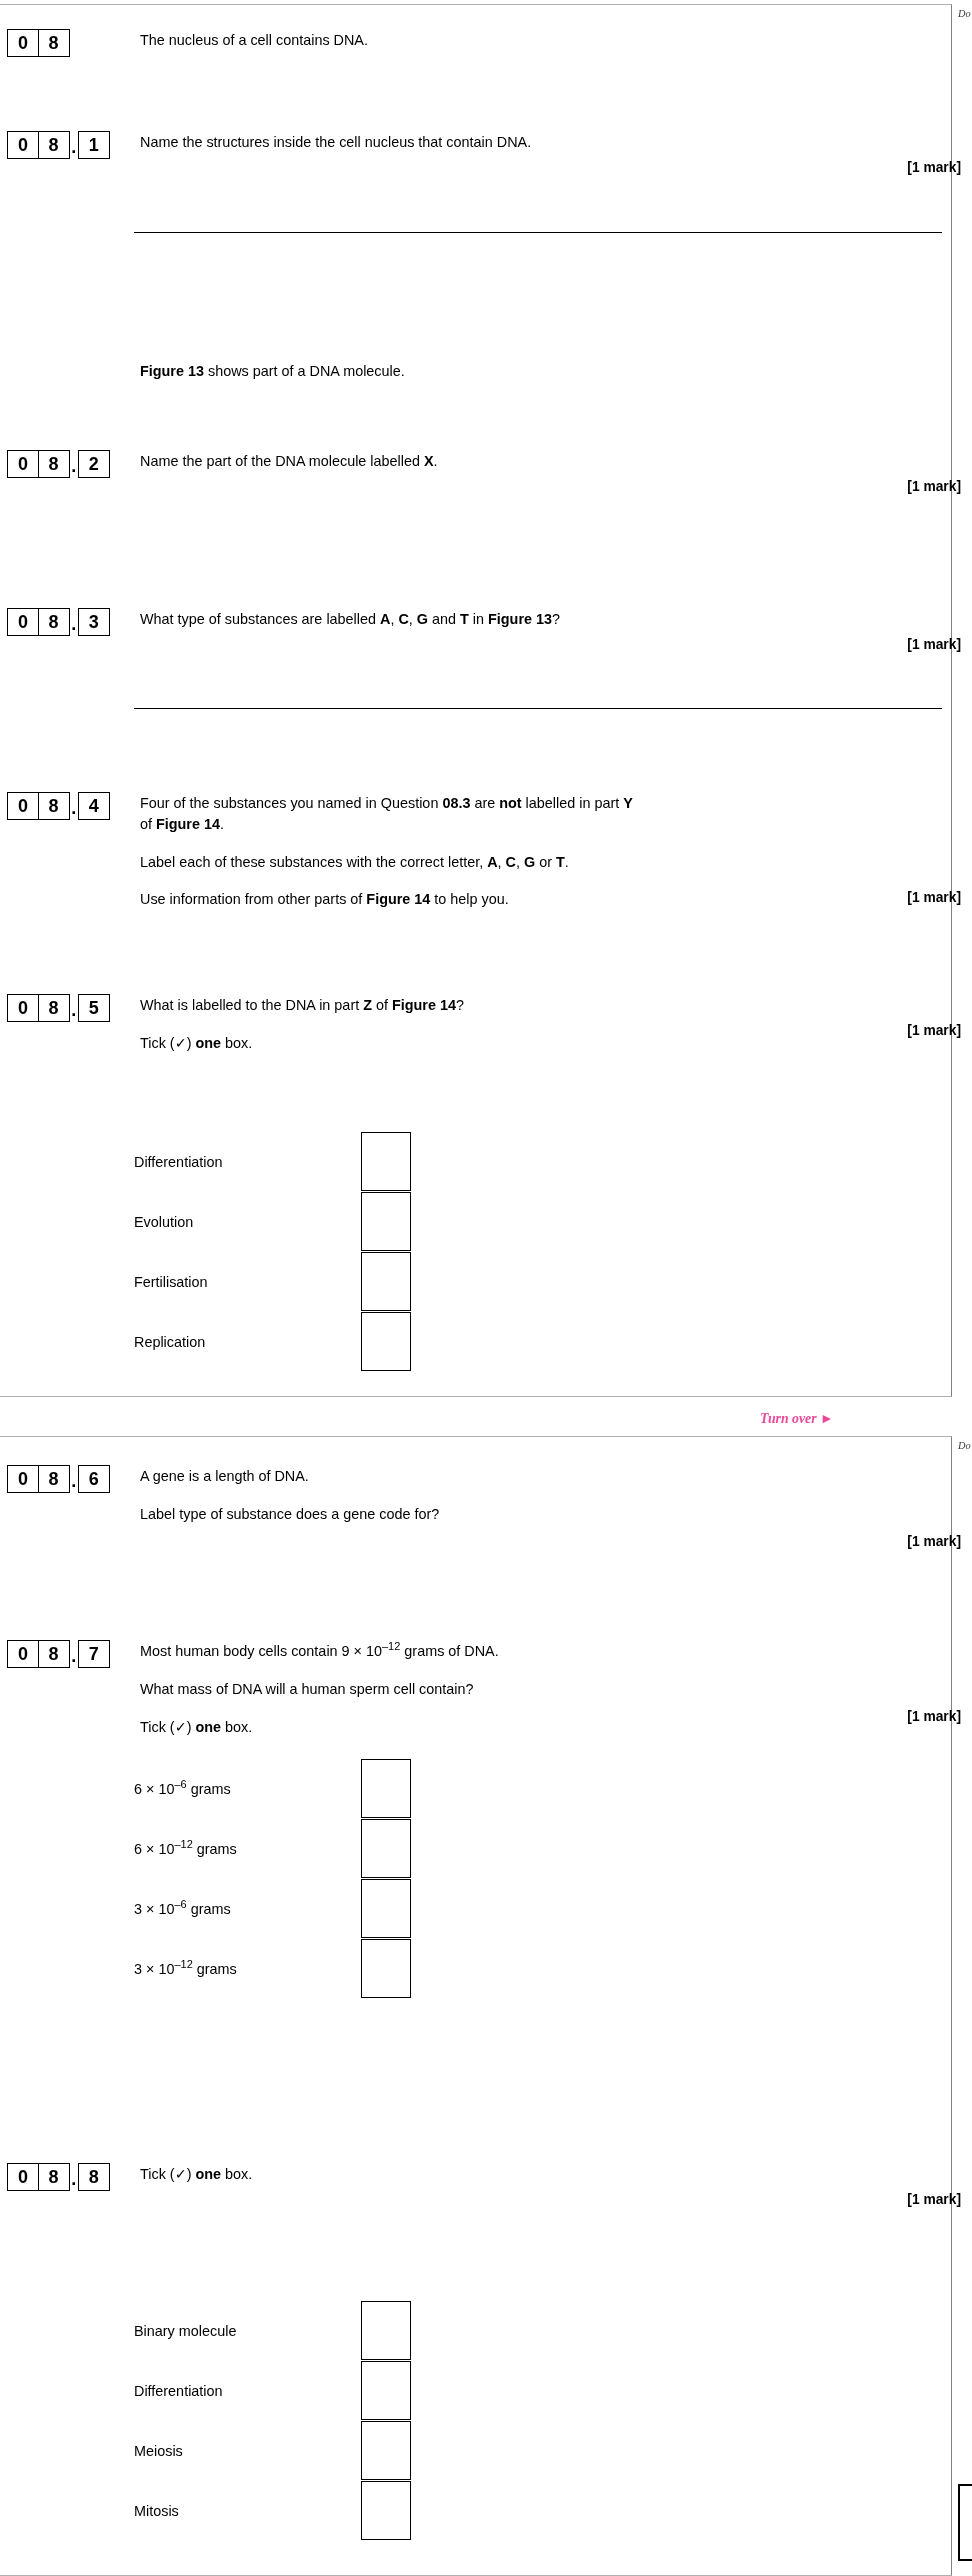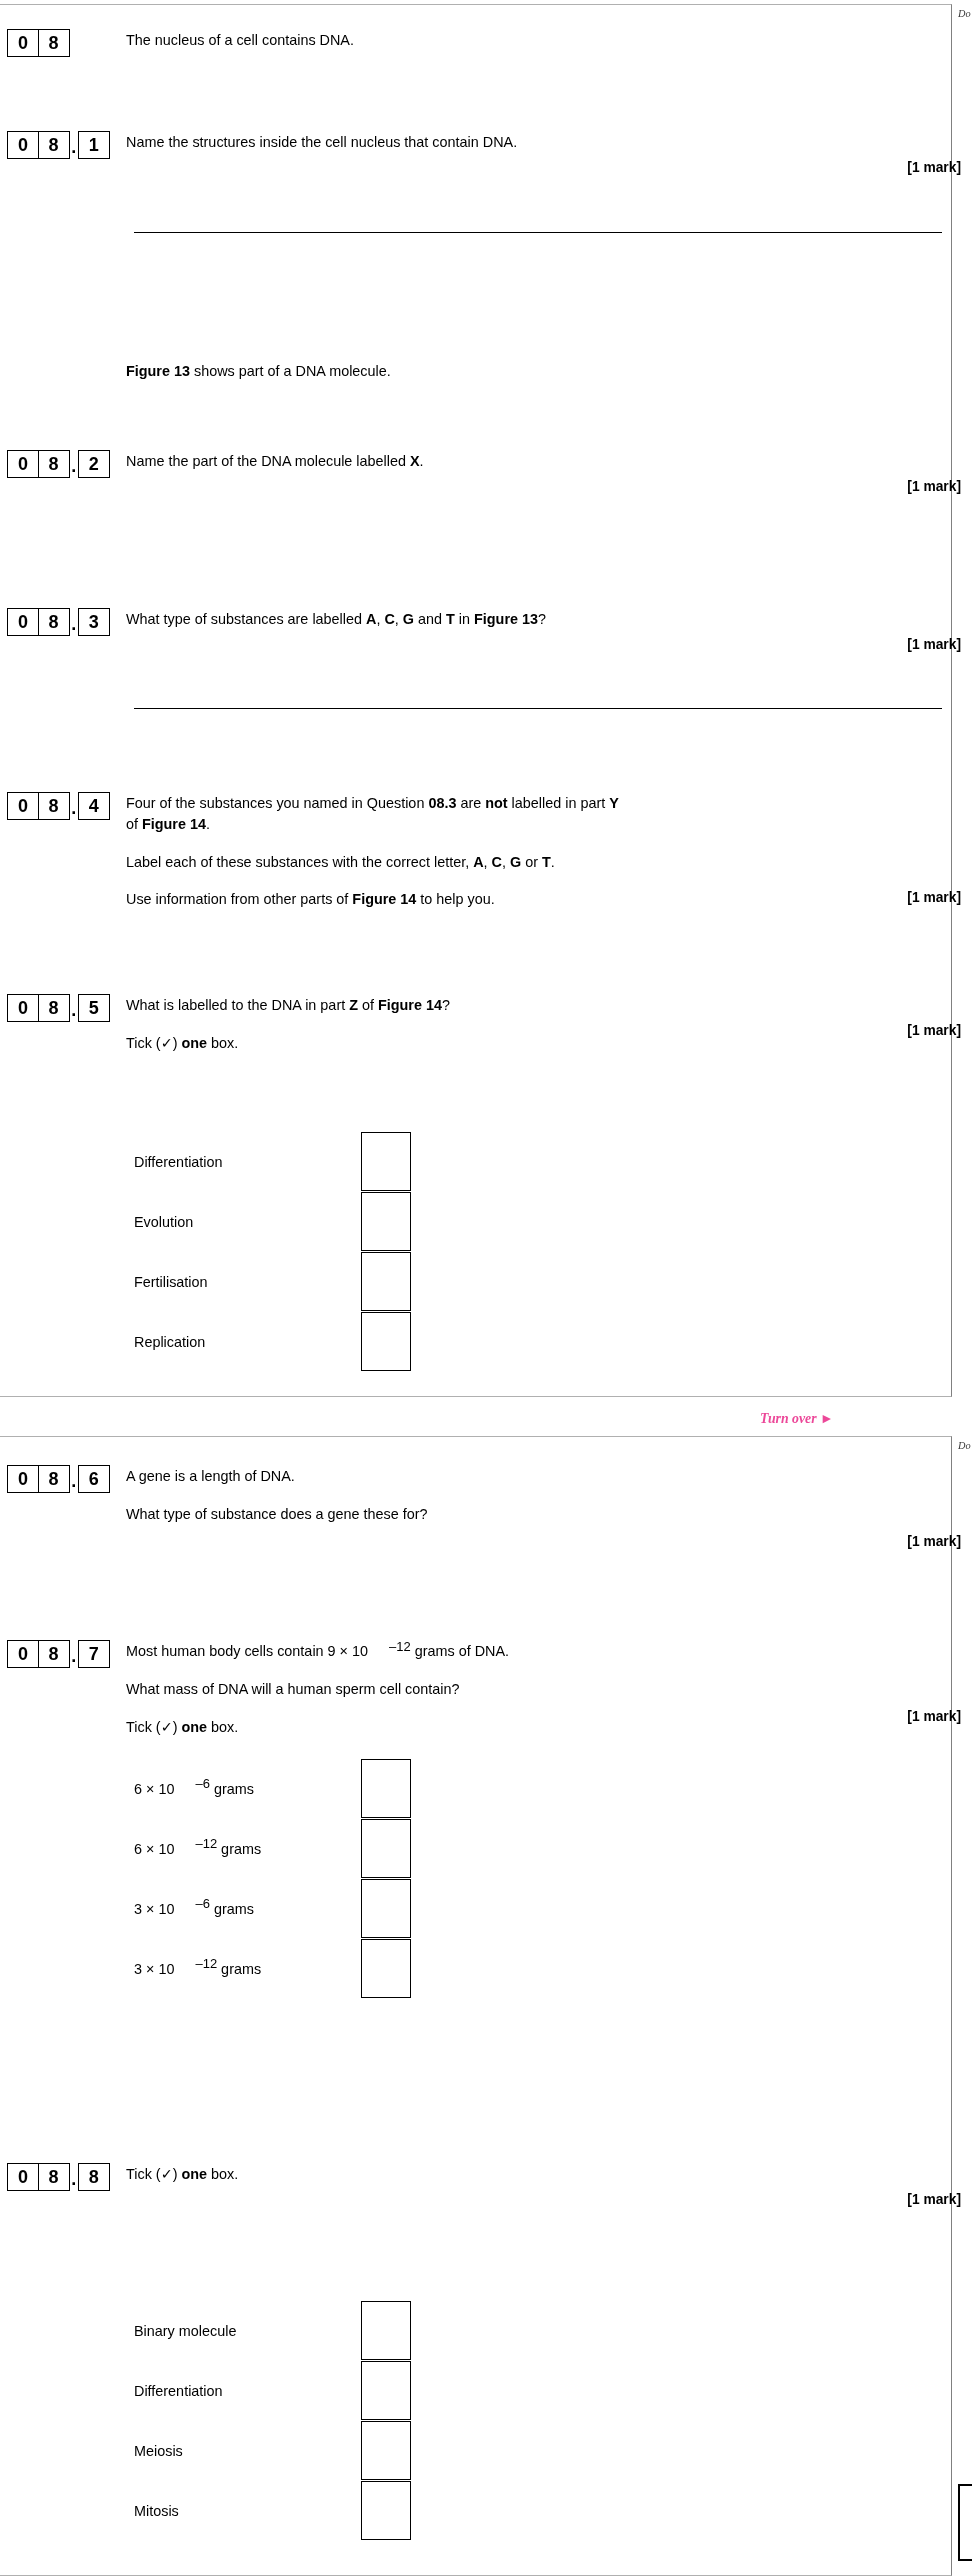--- a/index.html
+++ b/index.html
@@ -119,32 +119,32 @@
     justify-content: center;
     padding-bottom: 2.8px;
     box-sizing: border-box;
     font-weight: bold;
     font-size: 18px;
   }
   .qsub { margin-left: 0; }
 
   .qbody {
     position: absolute;
-    left: 126px;
+    left: 140px;
     top: 1.4px;
     width: 815px;
   }
   .para {
     font-size: 14.4px;
     line-height: 20.6px;
     margin: 0;
   }
   .para + .para { margin-top: 17px; }
   .b { font-weight: bold; }
-  sup { font-size: 13px; vertical-align: super; line-height: 0; margin-left: 21px; }
+  sup { font-size: 11px; vertical-align: super; line-height: 0; }
 
   .mark {
     position: absolute;
     right: 11px;
     font-size: 13.8px;
     font-weight: bold;
     white-space: nowrap;
   }
 
   .answer-line {
@@ -313,21 +313,21 @@
 
 <div class="qrow" style="top:1465px;">
   <div class="qnum">
     <span class="qcell">0</span>
     <span class="qcell">8</span>
     <span class="qdot">.</span>
     <span class="qcell qsub">6</span>
   </div>
   <div class="qbody">
     <p class="para">A gene is a length of DNA.</p>
-    <p class="para">What type of substance does a gene these for?</p>
+    <p class="para">Label type of substance does a gene code for?</p>
   </div>
   <div class="mark" style="top:69px;">[1 mark]</div>
 </div>
 
 <div class="qrow" style="top:1640px;">
   <div class="qnum">
     <span class="qcell">0</span>
     <span class="qcell">8</span>
     <span class="qdot">.</span>
     <span class="qcell qsub">7</span>

